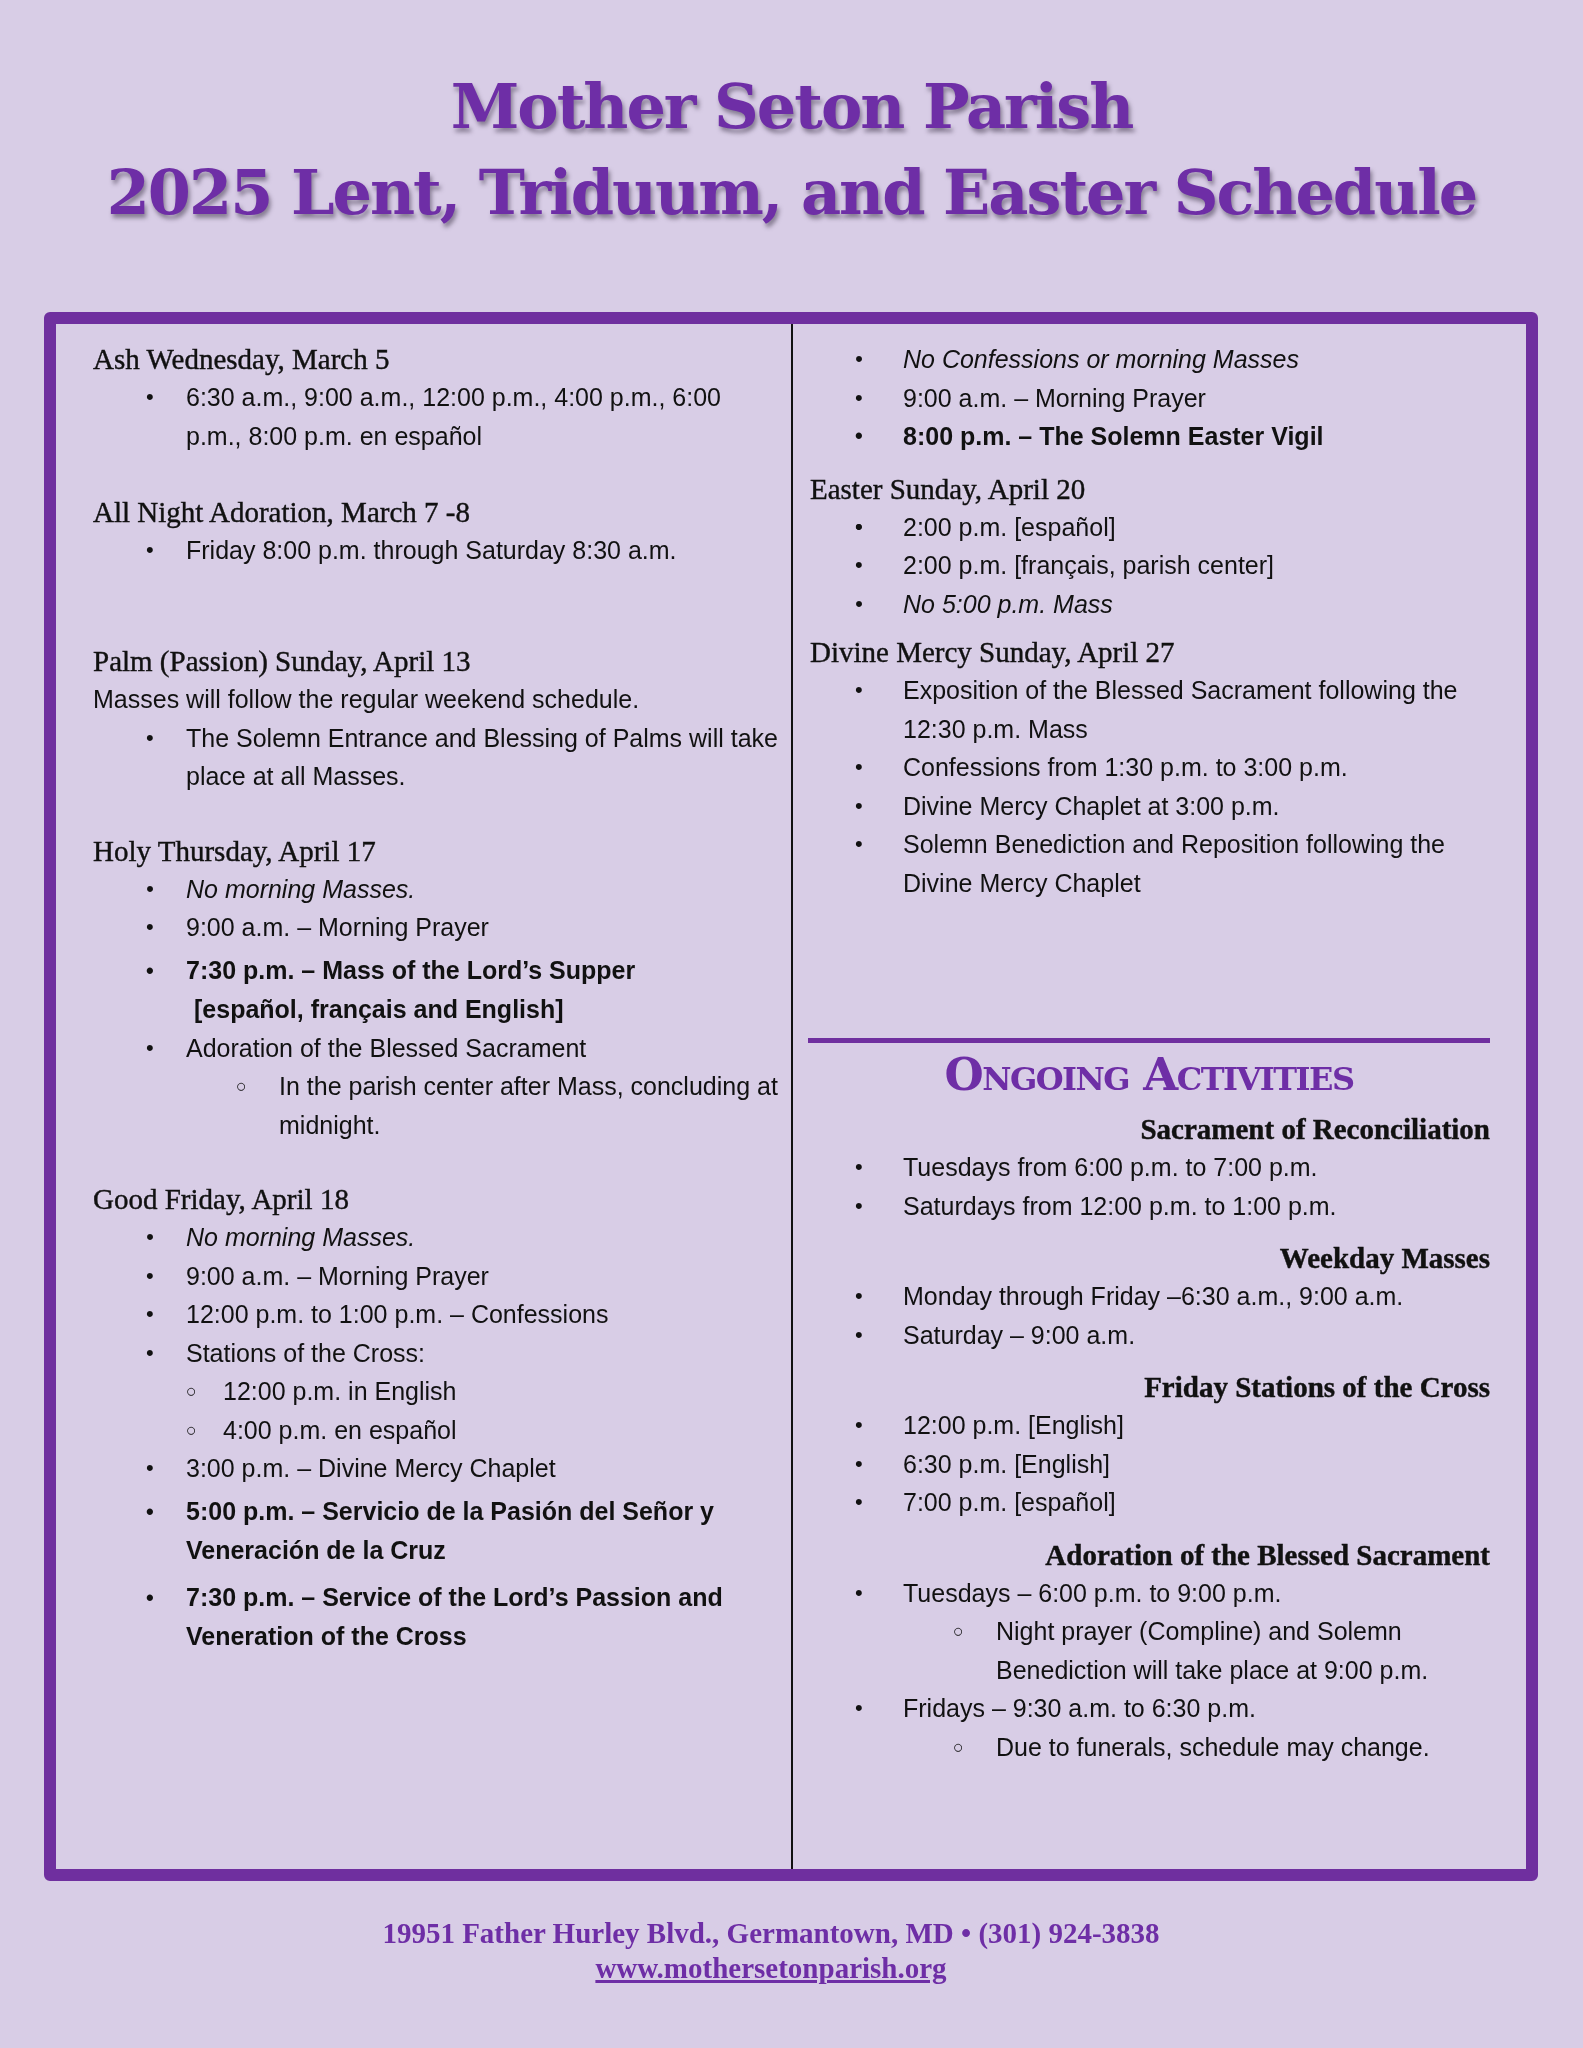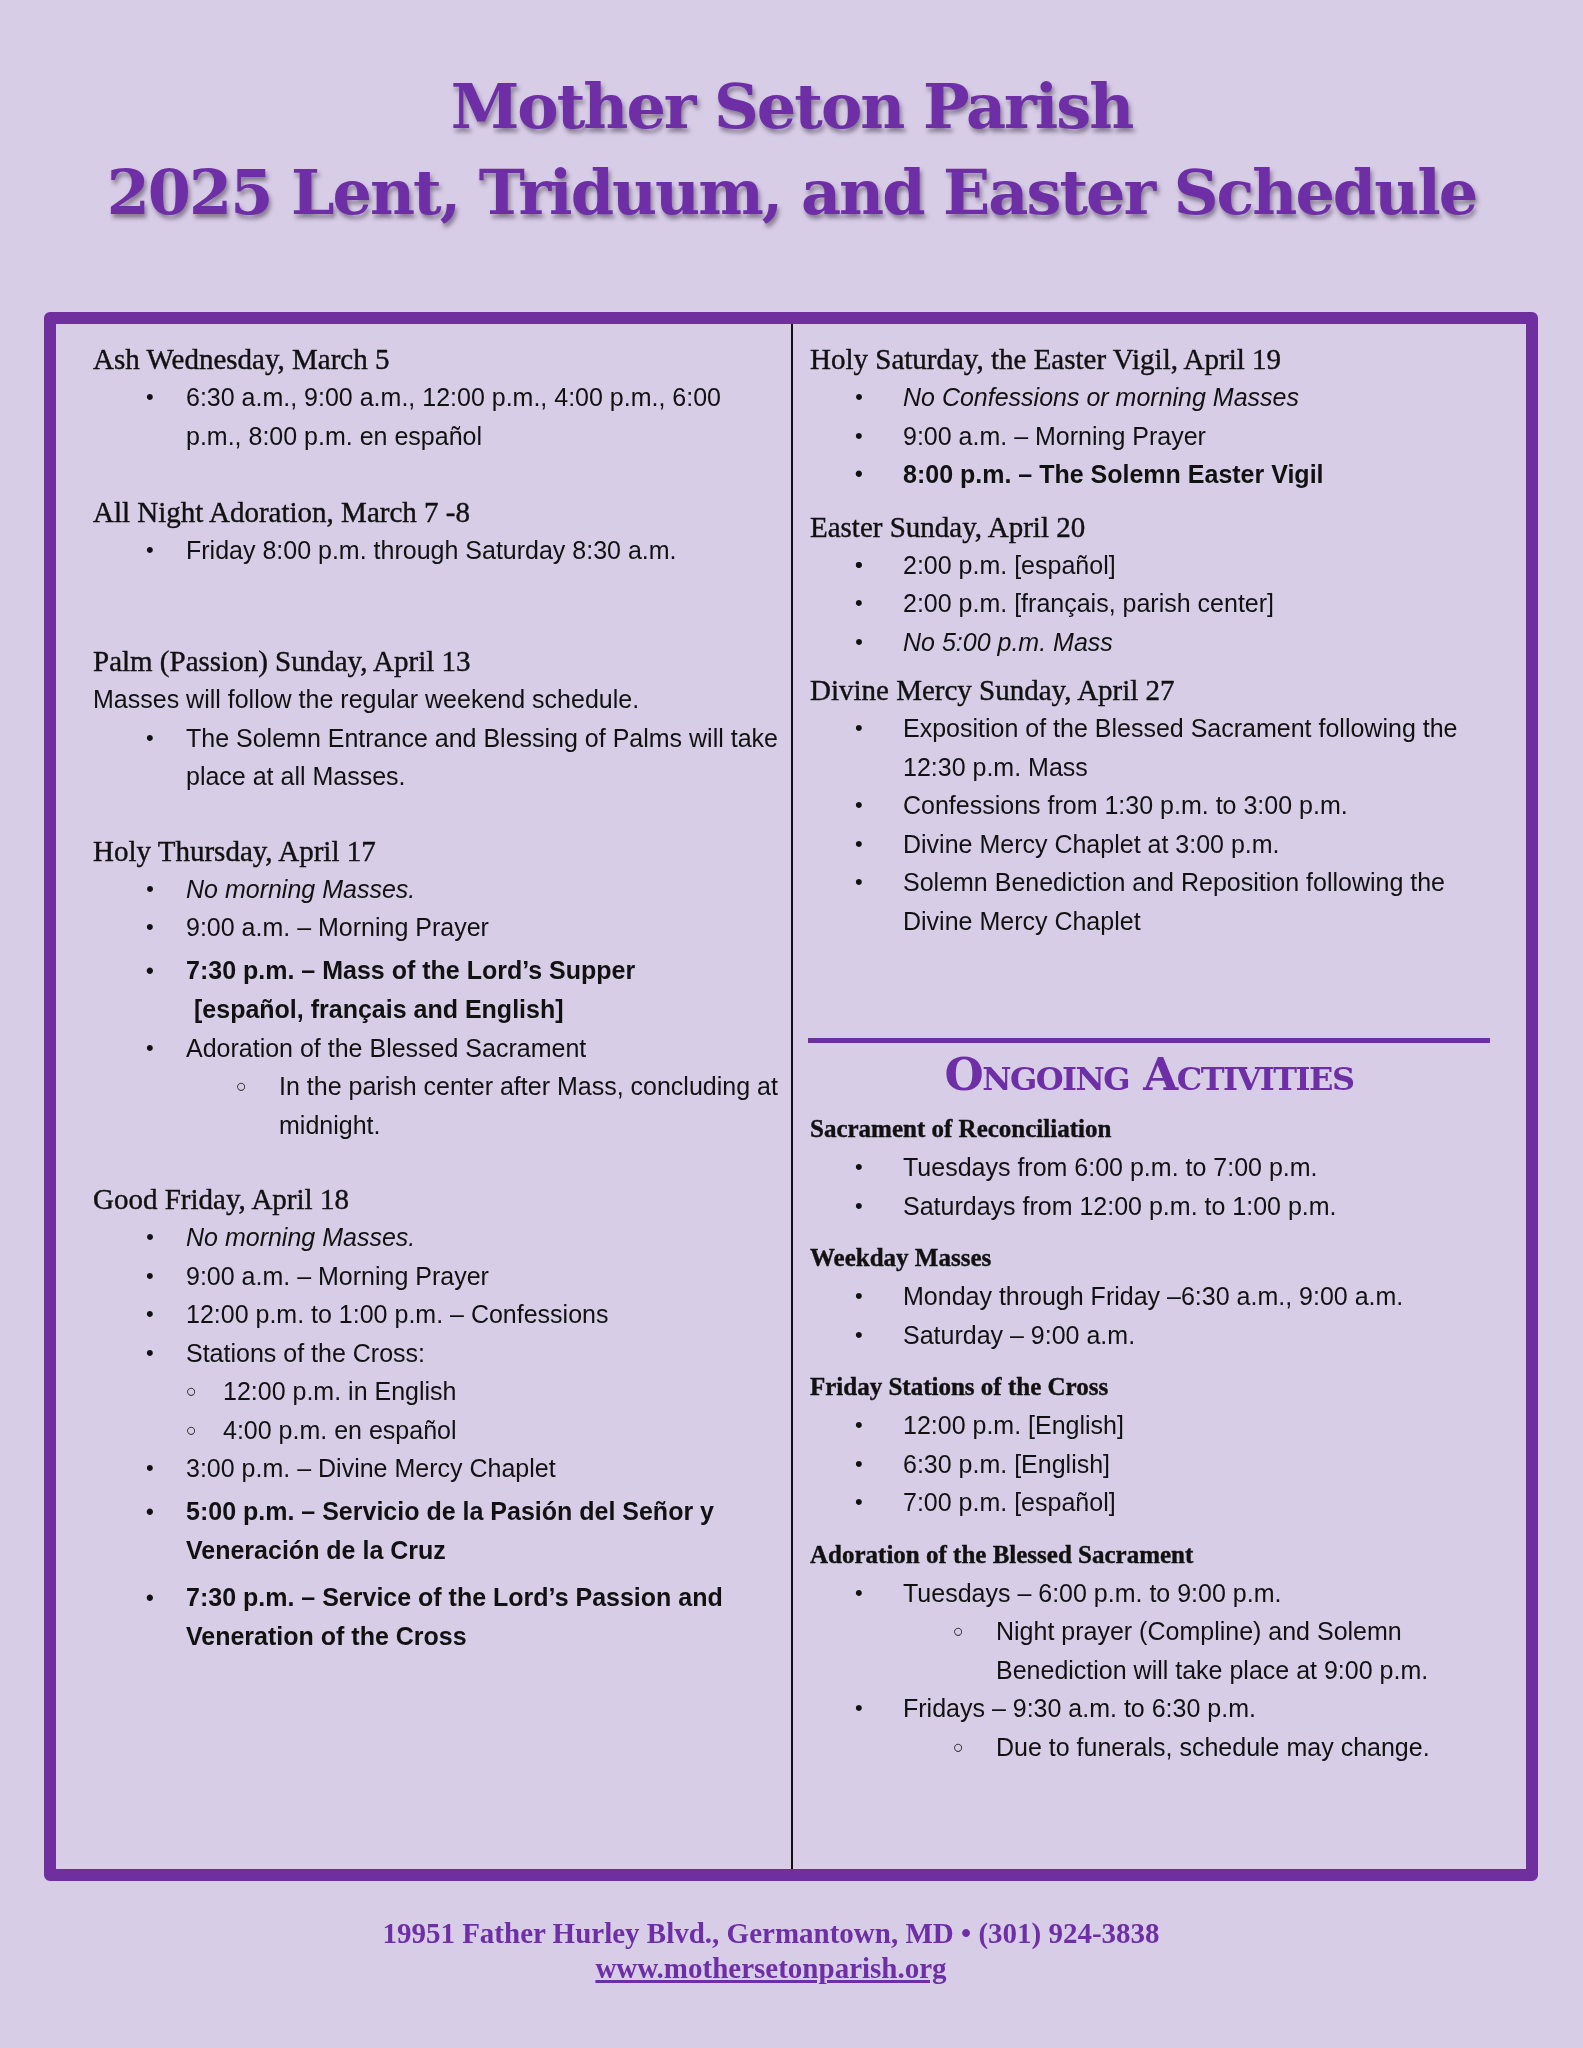--- a/index.html
+++ b/index.html
@@ -135,24 +135,24 @@
       margin: 0;
     }
     .ongoing {
       position: absolute;
       left: 810px;
       top: 1110px;
       width: 680px;
     }
     .ongoing .sub-title {
       font-family: "Liberation Serif", serif;
-      font-size: 25px;
+      font-size: 29px;
       line-height: 38px;
       -webkit-text-stroke: 0.4px #111;
-      text-align: left;
+      text-align: right;
       margin: 0;
     }
     .ongoing .block { margin-bottom: 14px; }
     .ongoing ul.items > li .bullet { left: 45px; }
 
     .footer {
       position: absolute;
       left: 0;
       width: 1542px;
       text-align: center;
@@ -240,21 +240,20 @@
       <li><span class="bullet">•</span><span>3:00 p.m. – Divine Mercy Chaplet</span></li>
       <li class="bold loose"><span class="bullet">•</span><span>5:00 p.m. – Servicio de la Pasión del Señor y Veneración de la Cruz</span></li>
       <li class="bold loose" style="margin-top:8px"><span class="bullet">•</span><span>7:30 p.m. – Service of the Lord’s Passion and Veneration of the Cross</span></li>
     </ul>
   </div>
 </div>
 
 <div class="col col-right right-item-pad">
 
   <div class="section">
-    <h2 class="sec-heading">Holy Saturday, the Easter Vigil, April 19</h2>
     <ul class="items">
       <li class="italic"><span class="bullet">•</span><span>No Confessions or morning Masses</span></li>
       <li><span class="bullet">•</span><span>9:00 a.m. – Morning Prayer</span></li>
       <li class="bold"><span class="bullet">•</span><span>8:00 p.m. – The Solemn Easter Vigil</span></li>
     </ul>
   </div>
   <div style="height:14px"></div>
 
   <div class="section">
     <h2 class="sec-heading">Easter Sunday, April 20</h2>

